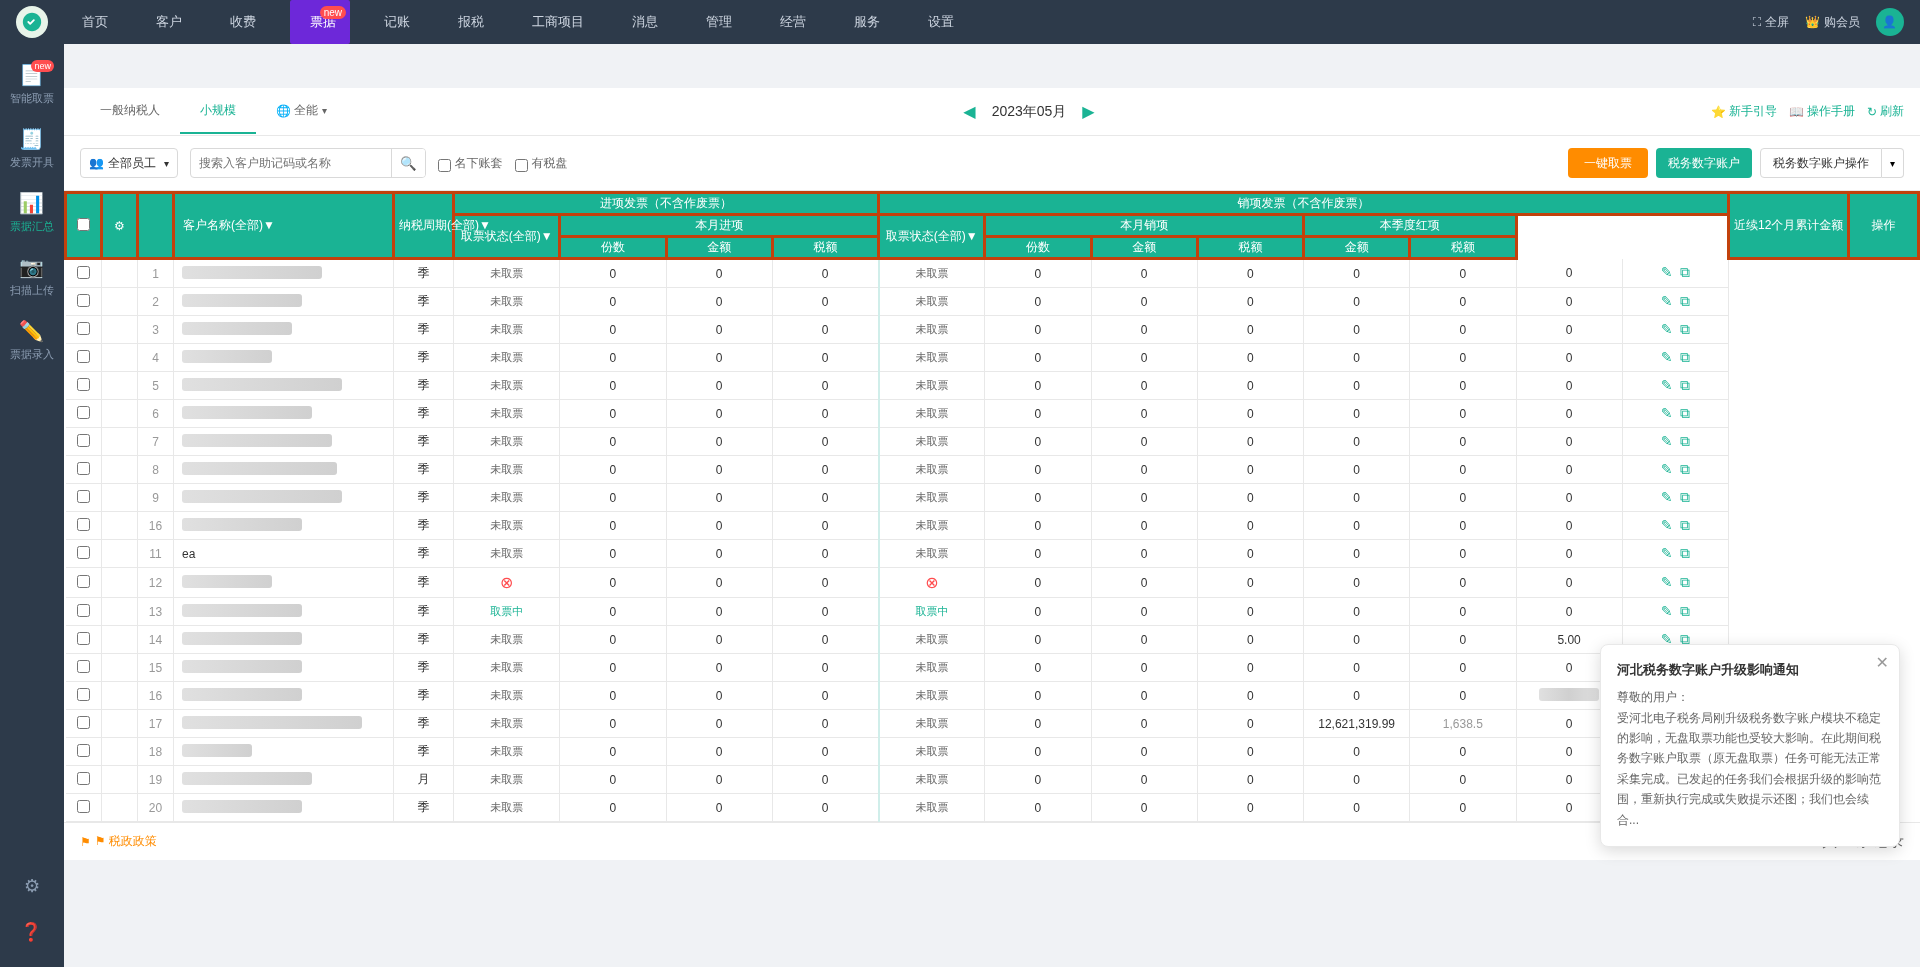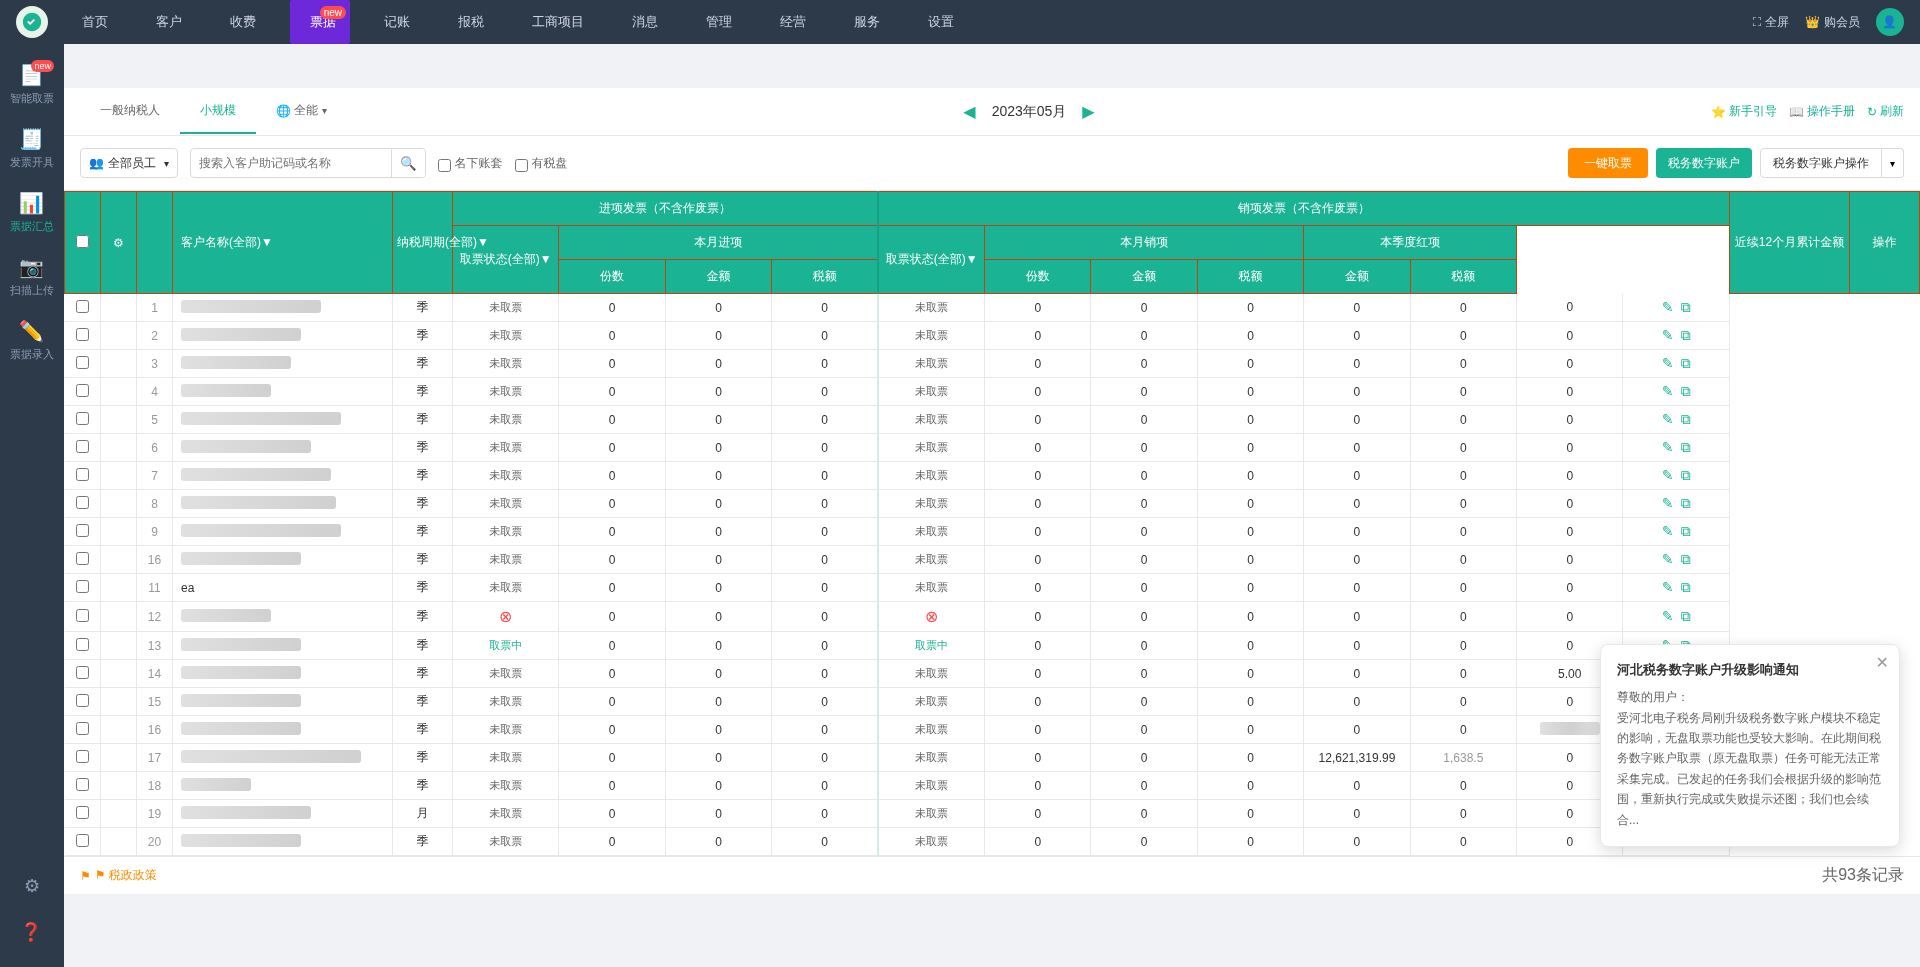--- a/index.html
+++ b/index.html
@@ -42,21 +42,21 @@
     .month-text { font-size: 14px; font-weight: 500; }
     .btn-primary { background: #ff8c00; color: #fff; border: none; padding: 6px 16px; border-radius: 4px; cursor: pointer; font-size: 12px; height: 30px; }
     .btn-default { background: #fff; color: #333; border: 1px solid #d9d9d9; padding: 6px 12px; border-radius: 4px; cursor: pointer; font-size: 12px; height: 30px; display: flex; align-items: center; gap: 4px; }
     .btn-teal { background: #1ab394; color: #fff; border: none; padding: 6px 12px; border-radius: 4px; cursor: pointer; font-size: 12px; height: 30px; }
     .btn-with-arrow { display: flex; align-items: center; }
     .btn-arrow { background: #fff; border: 1px solid #d9d9d9; border-left: none; padding: 6px 8px; height: 30px; cursor: pointer; border-radius: 0 4px 4px 0; display: flex; align-items: center; }
 
     
     .table-wrap { overflow-x: auto; background: #fff; }
     table { width: 100%; border-collapse: collapse; table-layout: fixed; }
-    thead tr th { background: #1ab394; color: #fff; text-align: center; padding: 8px 4px; font-size: 12px; font-weight: normal; border: 1px solid #c2410c; white-space: nowrap; }
+    thead tr th { background: #1ab394; color: #fff; text-align: center; padding: 1px 4px; font-size: 12px; font-weight: normal; border: 3px solid #c2410c; white-space: nowrap; }
     tbody tr td { text-align: center; padding: 5px 4px; font-size: 12px; border-bottom: 1px solid #e8e8e8; border-right: 1px solid #e8e8e8; white-space: nowrap; overflow: hidden; text-overflow: ellipsis; }
     .row-num { color: #999; }
     .col-check { width: 36px; }
     .col-num { width: 36px; }
     .col-settings { width: 36px; }
     .col-name { width: 220px; text-align: left !important; padding-left: 8px !important; }
     .col-period { width: 60px; }
 
     
     .notification-popup { position: fixed; right: 20px; bottom: 120px; width: 300px; background: #fff; border: 1px solid #e8e8e8; border-radius: 8px; box-shadow: 0 4px 16px rgba(0,0,0,0.15); padding: 16px; z-index: 200; }

